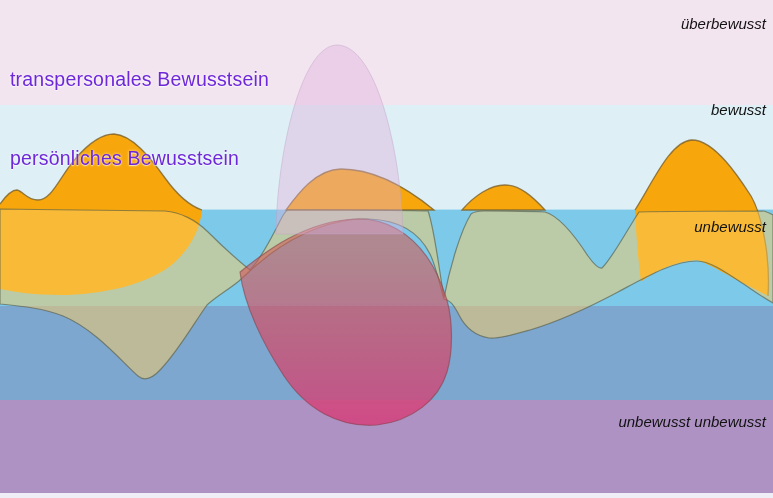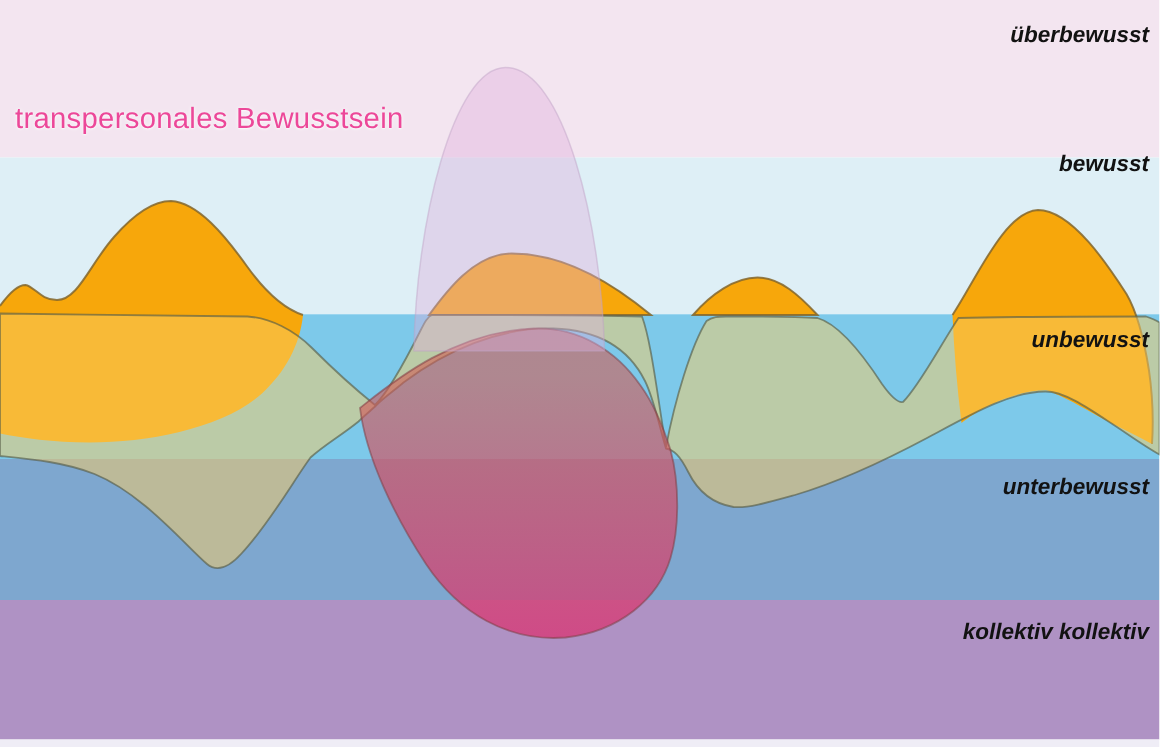--- a/index.html
+++ b/index.html
@@ -8,33 +8,33 @@
     width:773px;height:498px;
     overflow:hidden;
     font-family:"Liberation Sans", sans-serif;
   }
   .stage svg{position:absolute;left:0;top:0;}
   .layer-label{
     position:absolute;
     left:10px;
     font-size:19.5px;
     line-height:24px;
-    color:#ec4899;
+    color:#6d28d9;
     white-space:nowrap;
     letter-spacing:0.2px;
     text-shadow:0 0 3px rgba(255,255,255,.8), 0 1px 1px rgba(255,255,255,.65);
     z-index:3;
   }
   .level-label{
     position:absolute;
     right:7px;
     font-size:15px;
     line-height:18px;
     font-style:italic;
-    font-weight:bold;
+    font-weight:normal;
     color:#121212;
     white-space:nowrap;
     z-index:3;
   }
 </style>
 </head>
 <body>
 
 <div class="stage">
 
@@ -113,20 +113,20 @@
              C 453,322 453,352 447,372
              C 439,399 413,421 377,425
              C 339,428 306,409 284,376
              C 263,344 244,305 240,272
              Z" stroke="rgba(128,62,70,0.55)"></path>
 
     <path stroke-width="1" d="M 276,234 C 277,150 302,45 337,45 C 376,45 401,150 403,234 Z" fill="rgba(222,176,221,0.4)" stroke="rgba(190,162,198,0.45)"></path>
   </svg>
 
   <div class="layer-label" style="top:67px">transpersonales Bewusstsein</div>
+  <div class="layer-label" style="top:146px">persönliches Bewusstsein</div>
 
   <div class="level-label" style="top:15px">überbewusst</div>
   <div class="level-label" style="top:101px">bewusst</div>
   <div class="level-label" style="top:218px">unbewusst</div>
-  <div class="level-label" style="top:316px">unterbewusst</div>
-  <div class="level-label" style="top:413px">kollektiv kollektiv</div>
+  <div class="level-label" style="top:413px">unbewusst unbewusst</div>
 
 </div>
 
 </body></html>

